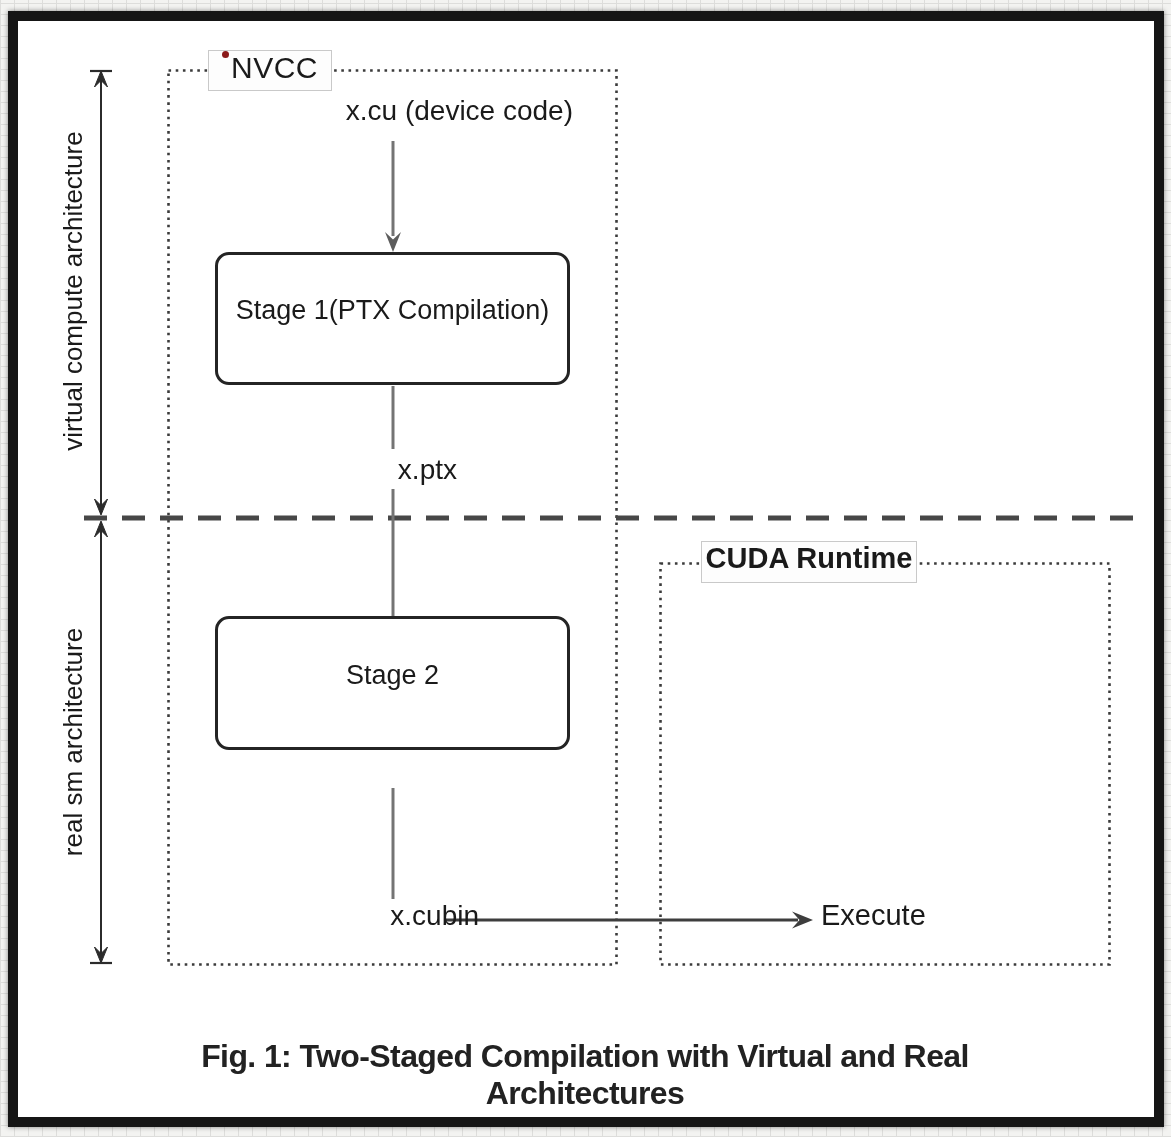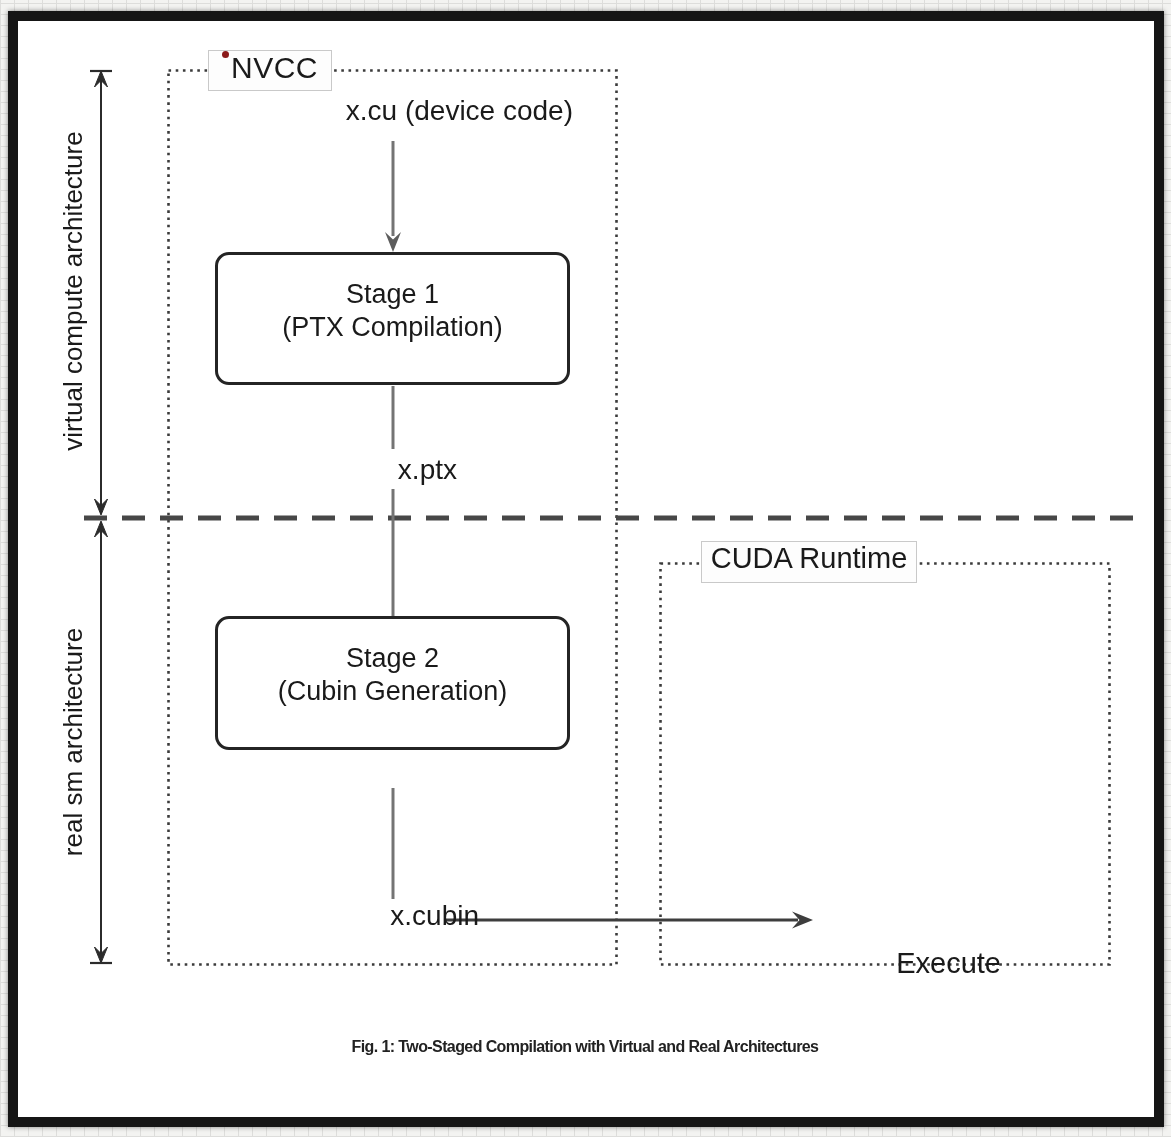--- a/index.html
+++ b/index.html
@@ -19,49 +19,49 @@
     box-sizing:border-box;border:10px solid #151515;background:#ffffff;
     box-shadow:0 0 5px rgba(0,0,0,.45);
   }
   .overlay{position:absolute;left:0;top:0;width:1171px;height:1137px;pointer-events:none;}
   .label-box{
     position:absolute;box-sizing:border-box;background:#fdfdfd;
     border:1.5px solid #c9c9c9;display:flex;align-items:flex-start;justify-content:center;
     z-index:4;
   }
   .nvcc-label{left:208px;top:50px;width:124px;height:41px;font-size:30px;font-weight:500;letter-spacing:.5px;}
-  .cuda-label{left:701px;top:541px;width:216px;height:42px;font-size:29px;font-weight:400;}
+  .cuda-label{left:701px;top:541px;width:216px;height:42px;font-size:29px;font-weight:700;}
   .red-dot{
     display:inline-block;width:7px;height:7px;border-radius:50%;
     background:#8b1a1a;margin-right:2px;margin-bottom:20px;flex:0 0 auto;
   }
   .node-text{position:absolute;text-align:right;font-size:28px;font-weight:500;z-index:3;}
   .txt-source{left:213px;top:95px;width:360px;}
   .txt-ptx{left:297px;top:454px;width:160px;background:transparent;}
   .txt-cubin{left:319px;top:900px;width:160px;}
-  .txt-execute{left:821px;top:899px;width:180px;text-align:right;font-size:29px;margin-top:48px;}
+  .txt-execute{left:821px;top:899px;width:180px;text-align:left;font-size:29px;}
   .stage-box{
     position:absolute;box-sizing:border-box;left:215px;width:355px;
     border:3px solid #242424;border-radius:14px;background:#ffffff;
-    display:flex;flex-direction:column;align-items:center;justify-content:center;
+    display:flex;flex-direction:row;align-items:center;justify-content:center;
     padding-bottom:16px;z-index:2;
   }
   .stage1{top:252px;height:133px;}
   .stage2{top:616px;height:134px;}
   .stage-box .line{font-size:27px;font-weight:500;line-height:33px;white-space:nowrap;}
   .dim-label{
     position:absolute;left:-157px;width:460px;height:40px;line-height:40px;
     text-align:center;font-size:26px;font-weight:500;
     transform:rotate(-90deg);z-index:3;
   }
   .dim-virtual{top:271px;}
   .dim-real{top:722px;}
   .caption{
     position:absolute;left:165px;top:1038px;width:840px;text-align:center;
-    font-size:16px;font-weight:600;letter-spacing:-.6px;color:#222;z-index:3;
+    font-size:32px;font-weight:600;letter-spacing:-.6px;color:#222;z-index:3;
   }
 </style>
 </head>
 <body>
 
 <div class="screen">
 
   <div class="frame"></div>
 
   <svg class="overlay" viewBox="0 0 1171 1137">
@@ -118,21 +118,20 @@
 
   <div class="stage-box stage1">
     <div class="line">Stage 1</div>
     <div class="line">(PTX Compilation)</div>
   </div>
 
   <div class="node-text txt-ptx">x.ptx</div>
 
   <div class="stage-box stage2">
     <div class="line">Stage 2</div>
-    <div class="line">(Cubin Generation)</div>
   </div>
 
   <div class="node-text txt-cubin">x.cubin</div>
   <div class="node-text txt-execute">Execute</div>
 
   <div class="dim-label dim-virtual">virtual compute architecture</div>
   <div class="dim-label dim-real">real sm architecture</div>
 
   <div class="caption">Fig. 1: Two-Staged Compilation with Virtual and Real Architectures</div>
 

